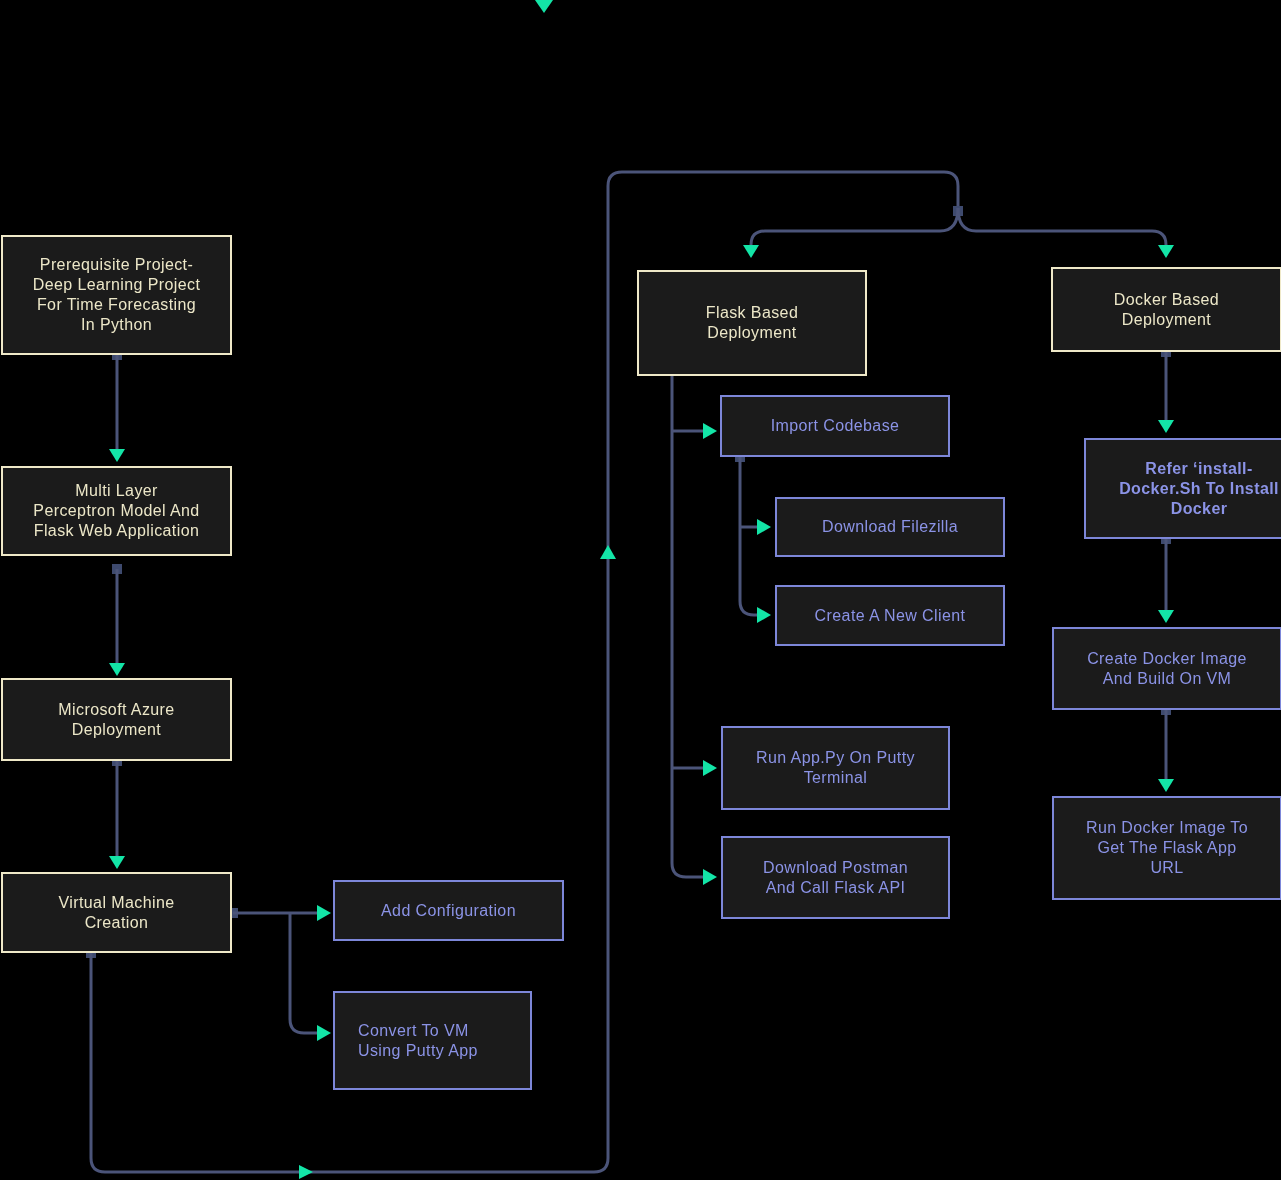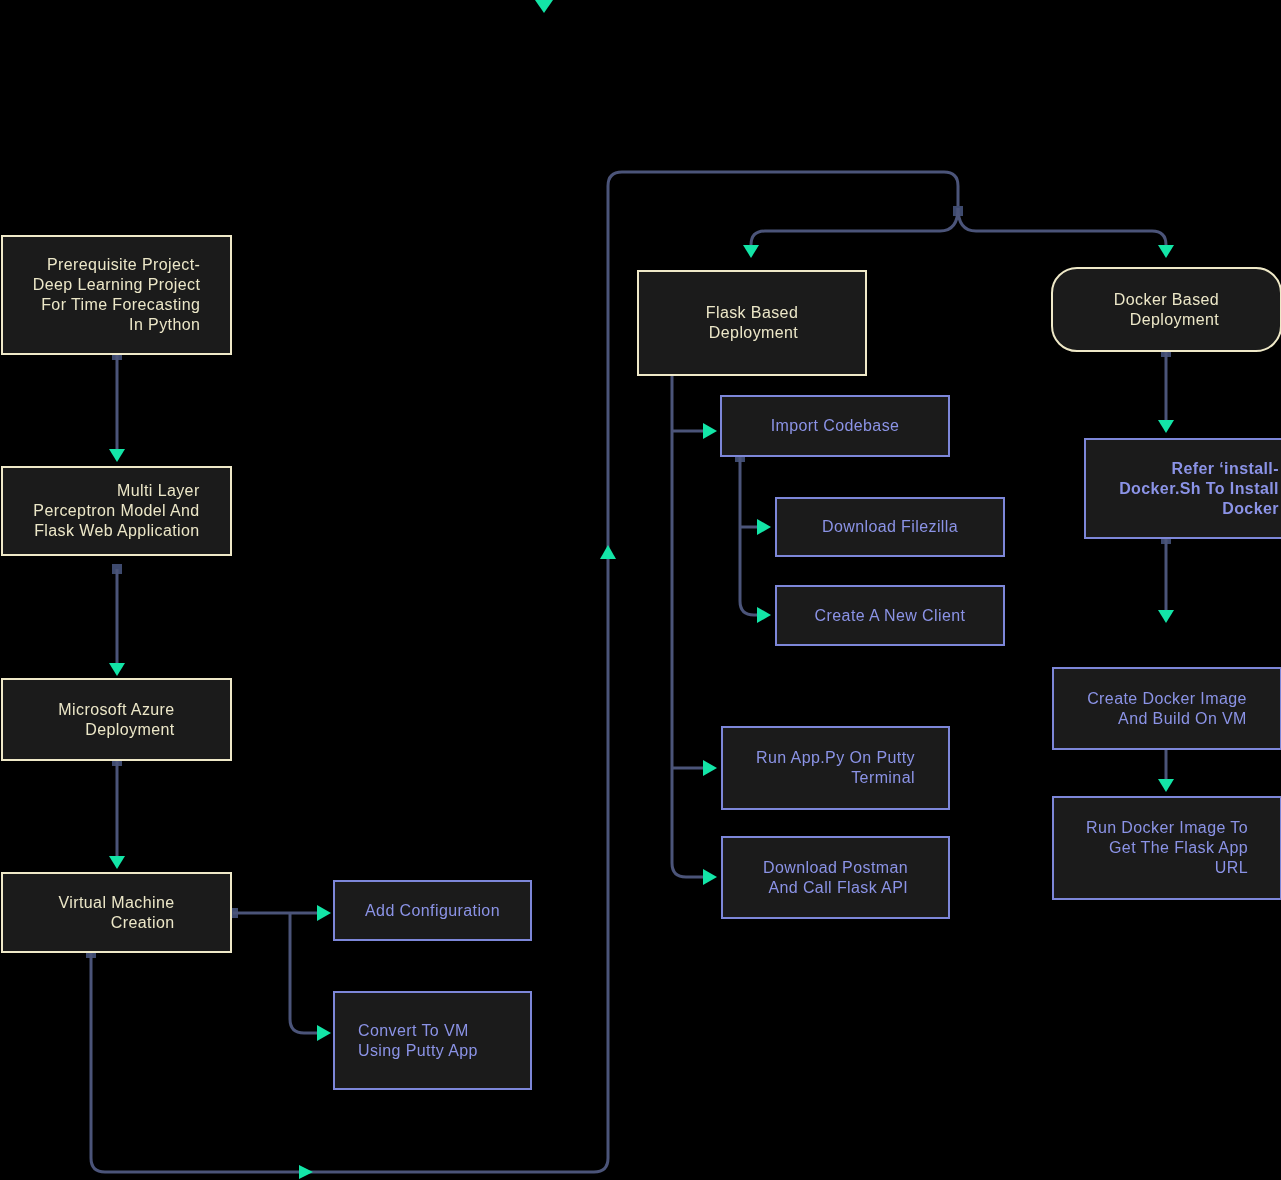--- a/index.html
+++ b/index.html
@@ -30,21 +30,21 @@
   .conn { stroke: var(--connector); stroke-width: 3; fill: none; }
   .arrow { fill: var(--arrow); stroke: none; }
   .port { fill: var(--port); stroke: none; }
   .node {
     position: absolute;
     box-sizing: border-box;
     background: var(--node-fill);
     display: flex;
     align-items: center;
     justify-content: center;
-    text-align: right;
+    text-align: center;
     font-size: 16px;
     line-height: 20px;
     letter-spacing: 0.4px;
   }
   .node .label { white-space: pre-line; }
   .node.cream {
     border: 2px solid var(--node-border-cream);
     color: var(--node-text-cream);
   }
   .node.purple {
@@ -161,35 +161,35 @@
   <div class="node cream" style="left:1px; top:678px; width:231px; height:83px;">
     <span class="label">Microsoft Azure
 Deployment</span>
   </div>
 
   <div class="node cream" style="left:1px; top:872px; width:231px; height:81px;">
     <span class="label">Virtual Machine
 Creation</span>
   </div>
 
-  <div class="node purple" style="left:333px; top:880px; width:199px; height:61px;">
+  <div class="node purple" style="left:333px; top:880px; width:231px; height:61px;">
     <span class="label">Add Configuration</span>
   </div>
 
   <div class="node purple left-text" style="left:333px; top:991px; width:199px; height:99px;">
     <span class="label">Convert To VM
 Using Putty App</span>
   </div>
 
   <div class="node cream" style="left:637px; top:270px; width:230px; height:106px;">
     <span class="label">Flask Based
 Deployment</span>
   </div>
 
-  <div class="node cream" style="left:1051px; top:267px; width:231px; height:85px;border-radius:26px;">
+  <div class="node cream" style="left:1051px; top:267px; width:231px; height:85px;">
     <span class="label">Docker Based
 Deployment</span>
   </div>
 
   <div class="node purple" style="left:720px; top:395px; width:230px; height:62px;">
     <span class="label">Import Codebase</span>
   </div>
 
   <div class="node purple" style="left:775px; top:497px; width:230px; height:60px;">
     <span class="label">Download Filezilla</span>
@@ -208,21 +208,21 @@
     <span class="label">Download Postman
 And Call Flask API</span>
   </div>
 
   <div class="node purple" style="left:1084px; top:438px; width:230px; height:101px;font-weight:bold;">
     <span class="label">Refer ‘install-
 Docker.Sh To Install
 Docker</span>
   </div>
 
-  <div class="node purple" style="left:1052px; top:627px; width:230px; height:83px;margin-top:40px;">
+  <div class="node purple" style="left:1052px; top:627px; width:230px; height:83px;">
     <span class="label">Create Docker Image
 And Build On VM</span>
   </div>
 
   <div class="node purple" style="left:1052px; top:796px; width:230px; height:104px;">
     <span class="label">Run Docker Image To
 Get The Flask App
 URL</span>
   </div>
 

